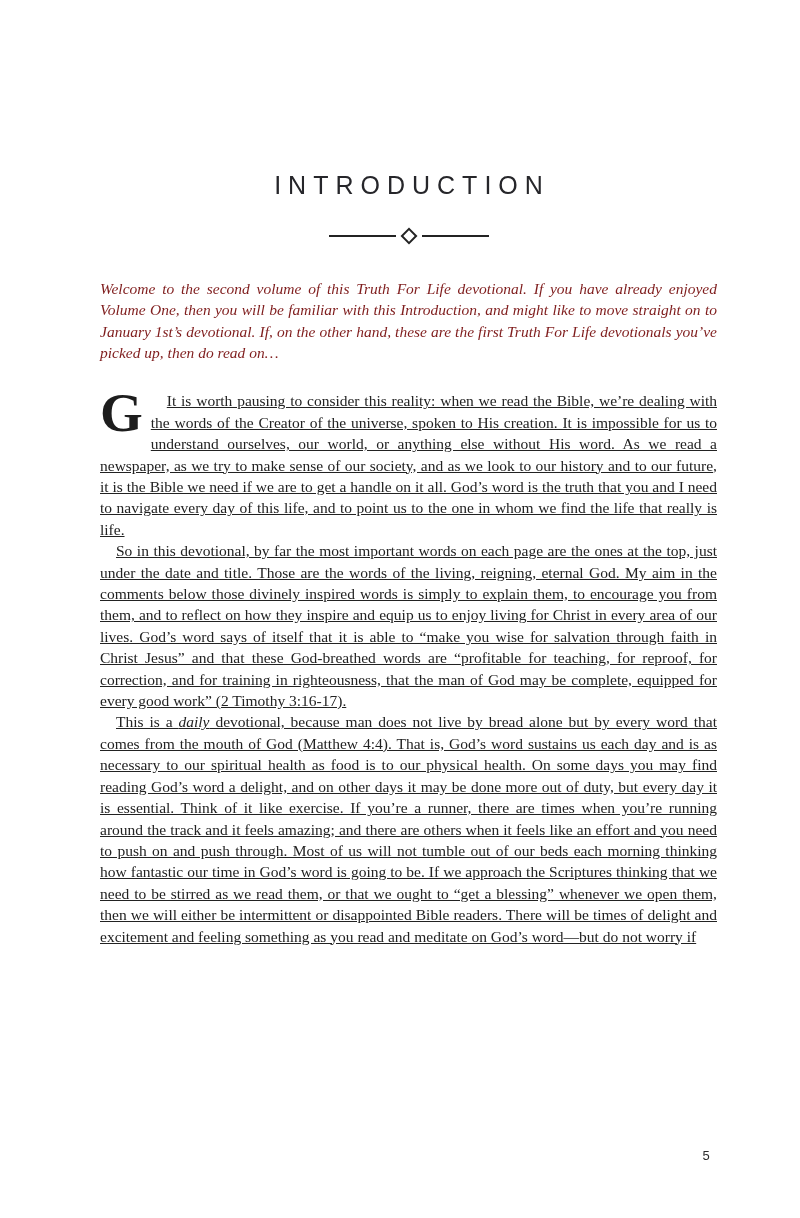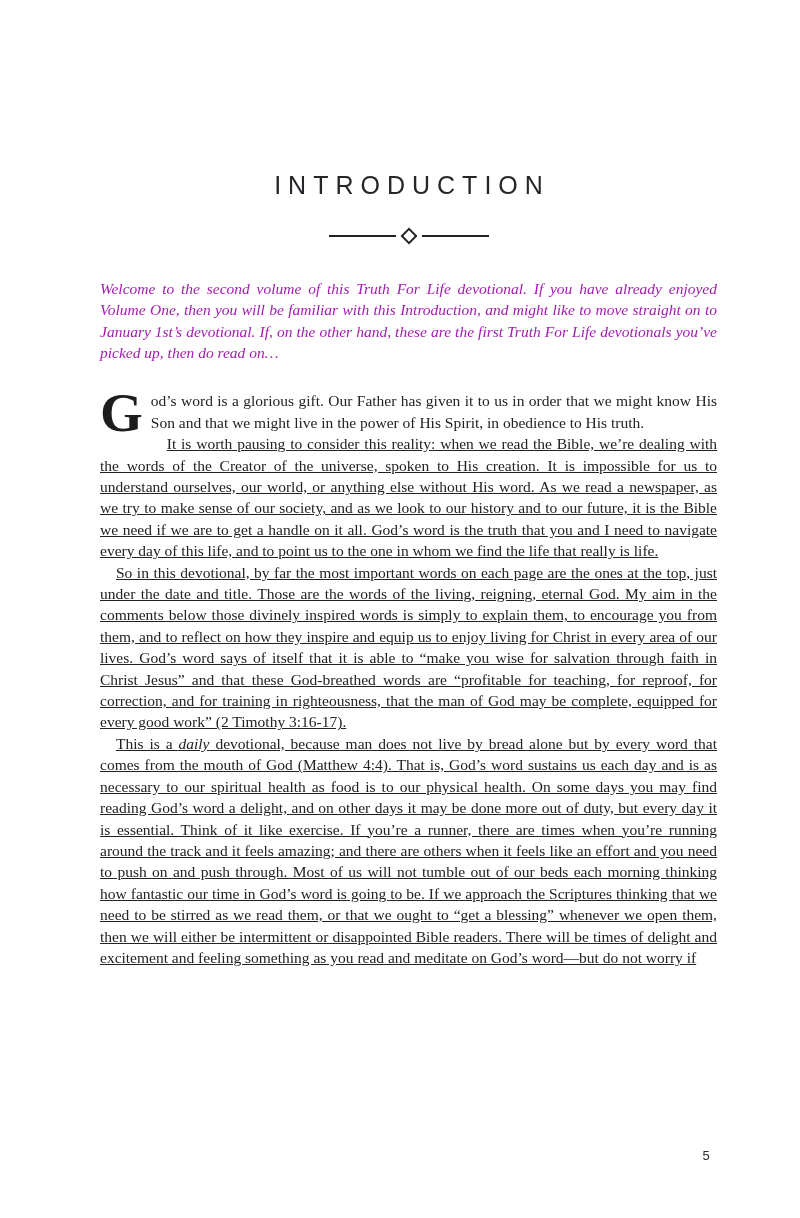--- a/index.html
+++ b/index.html
@@ -56,21 +56,21 @@
     transform: rotate(45deg);
     background: transparent;
     margin: 0 2px;
   }
   .intro-note {
     margin-top: 33px;
     font-style: italic;
     font-size: 15.5px;
     line-height: 21.4px;
     text-align: justify;
-    color: #a21caf;
+    color: #7f1d1d;
   }
   .body-text {
     margin-top: 27px;
     font-size: 15.5px;
     line-height: 21.4px;
     text-align: justify;
     color: #222222;
   }
   .body-text p {
     margin: 0;
@@ -112,21 +112,21 @@
 
     <div class="divider">
       <span class="rule"></span>
       <span class="diamond"></span>
       <span class="rule"></span>
     </div>
 
     <p class="intro-note">Welcome to the second volume of this Truth For Life devotional. If you have already enjoyed Volume One, then you will be familiar with this Introduction, and might like to move straight on to January 1st’s devotional. If, on the other hand, these are the first Truth For Life devotionals you’ve picked up, then do read on…</p>
 
     <div class="body-text">
-        <p><span class="dropcap">G</span><span>od’s word is a glorious gift. Our Father has given it to us in order that we might know His Son and that we might live in the power of His Spirit, in obedience to His truth.</span></p>
+        <p><span class="dropcap">G</span></p>
         <p class="indent"><span>It is worth pausing to consider this reality: when we read the Bible, we’re dealing with the words of the Creator of the universe, spoken to His creation. It is impossible for us to understand ourselves, our world, or anything else without His word. As we read a newspaper, as we try to make sense of our society, and as we look to our history and to our future, it is the Bible we need if we are to get a handle on it all. God’s word is the truth that you and I need to navigate every day of this life, and to point us to the one in whom we find the life that really is life.</span></p>
         <p class="indent"><span>So in this devotional, by far the most important words on each page are the ones at the top, just under the date and title. Those are the words of the living, reigning, eternal God. My aim in the comments below those divinely inspired words is simply to explain them, to encourage you from them, and to reflect on how they inspire and equip us to enjoy living for Christ in every area of our lives. God’s word says of itself that it is able to “make you wise for salvation through faith in Christ Jesus” and that these God-breathed words are “profitable for teaching, for reproof, for correction, and for training in righteousness, that the man of God may be complete, equipped for every good work” (2 Timothy 3:16-17).</span></p>
         <p class="indent"><span>This is a </span><span class="italic">daily</span><span> devotional, because man does not live by bread alone but by every word that comes from the mouth of God (Matthew 4:4). That is, God’s word sustains us each day and is as necessary to our spiritual health as food is to our physical health. On some days you may find reading God’s word a delight, and on other days it may be done more out of duty, but every day it is essential. Think of it like exercise. If you’re a runner, there are times when you’re running around the track and it feels amazing; and there are others when it feels like an effort and you need to push on and push through. Most of us will not tumble out of our beds each morning thinking how fantastic our time in God’s word is going to be. If we approach the Scriptures thinking that we need to be stirred as we read them, or that we ought to “get a blessing” whenever we open them, then we will either be intermittent or disappointed Bible readers. There will be times of delight and excitement and feeling something as you read and meditate on God’s word—but do not worry if</span></p>
       </div>
 
   </div>
 
   <div class="page-number">5</div>
 </div>
 

